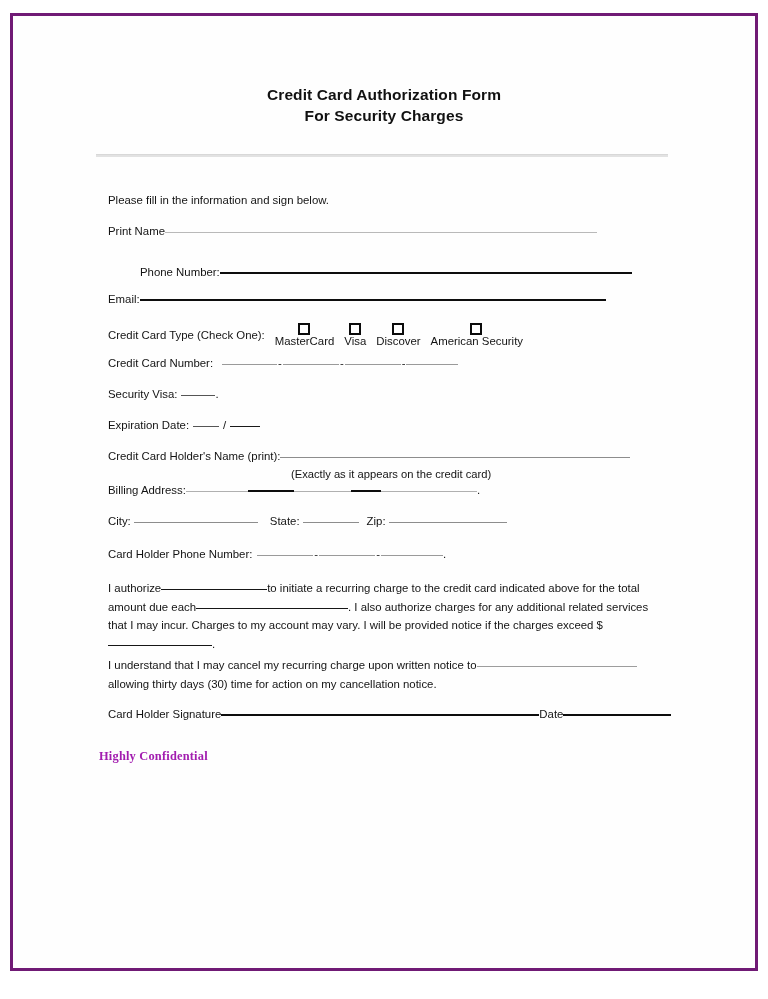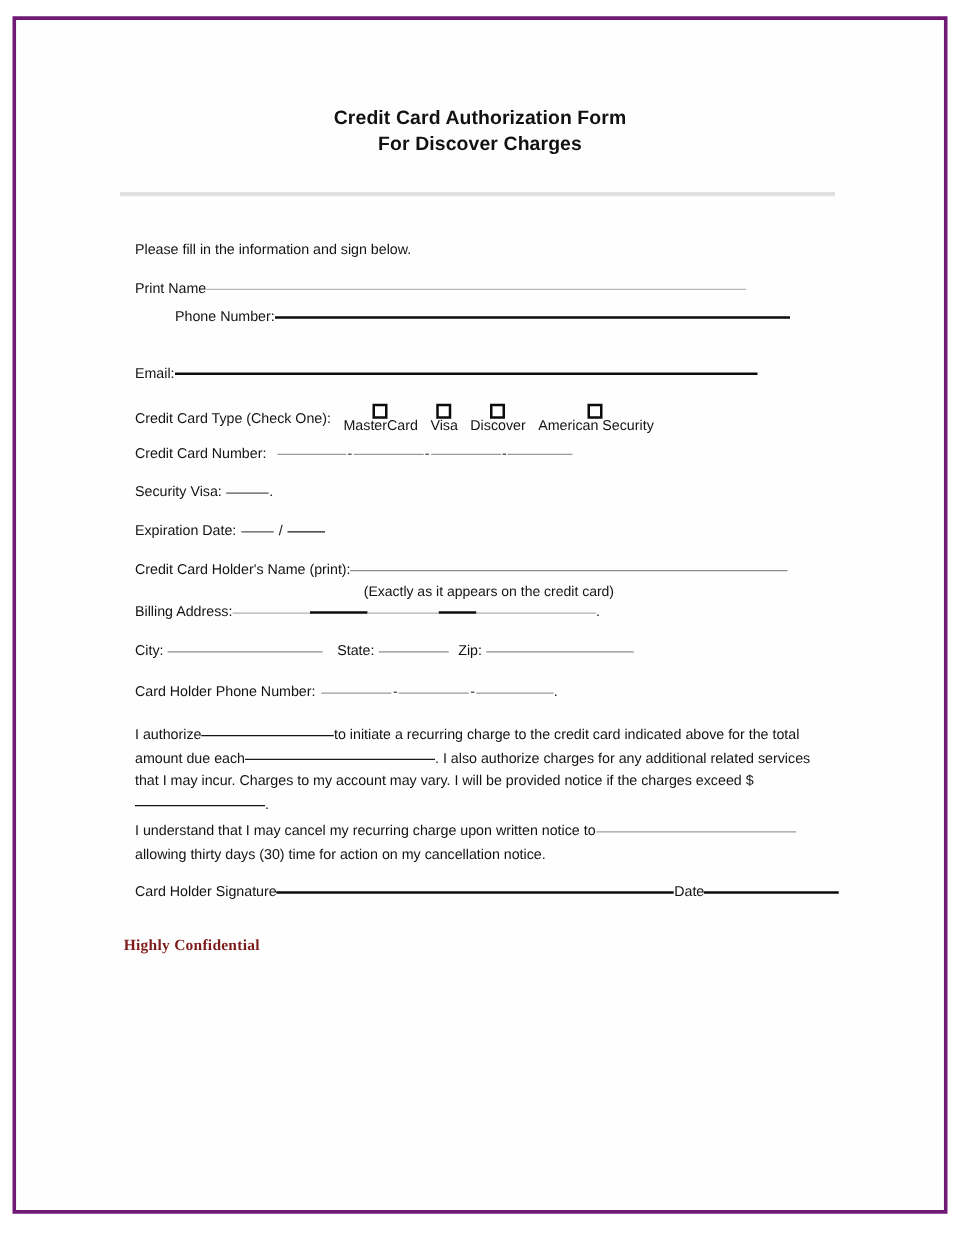--- a/index.html
+++ b/index.html
@@ -160,49 +160,49 @@
   }
 
   
   #confidential-note {
     position: absolute;
     left: 86px;
     top: 733px;
     font-family: "Liberation Serif", serif;
     font-size: 12.4px;
     font-weight: bold;
-    color: #7f1d1d;
+    color: #a21caf;
     letter-spacing: 0.2px;
   }
 </style>
 </head>
 <body>
 
 <div id="page-frame">
   <div id="page-sheet">
 
     <div id="doc-title">
       <span class="ttl-line">Credit Card Authorization Form</span>
-      <span class="ttl-line">For Discover Charges</span>
+      <span class="ttl-line">For Security Charges</span>
     </div>
 
     <div id="title-rule"></div>
 
     <div id="form-body">
 
       <div class="row" style="left:95px; top:178px;align-items:flex-end;">
         <span class="lbl">Please fill in the information and sign below.</span>
       </div>
 
       <div class="row" style="left:95px; top:209px;text-align:center;">
         <span class="lbl">Print Name</span>
         <span class="rule rule-light" style="width:432px;"></span>
       </div>
 
-      <div class="row" style="left:95px; top:232px;padding-left:32px;">
+      <div class="row" style="left:95px; top:250px;padding-left:32px;">
         <span class="lbl">Phone Number:</span>
         <span class="rule rule-heavy" style="width:412px;"></span>
       </div>
 
       <div class="row" style="left:95px; top:277px;">
         <span class="lbl">Email:</span>
         <span class="rule rule-heavy" style="width:466px;"></span>
       </div>
 
       <div class="row" id="card-type-row" style="left:95px; top:307px;">

